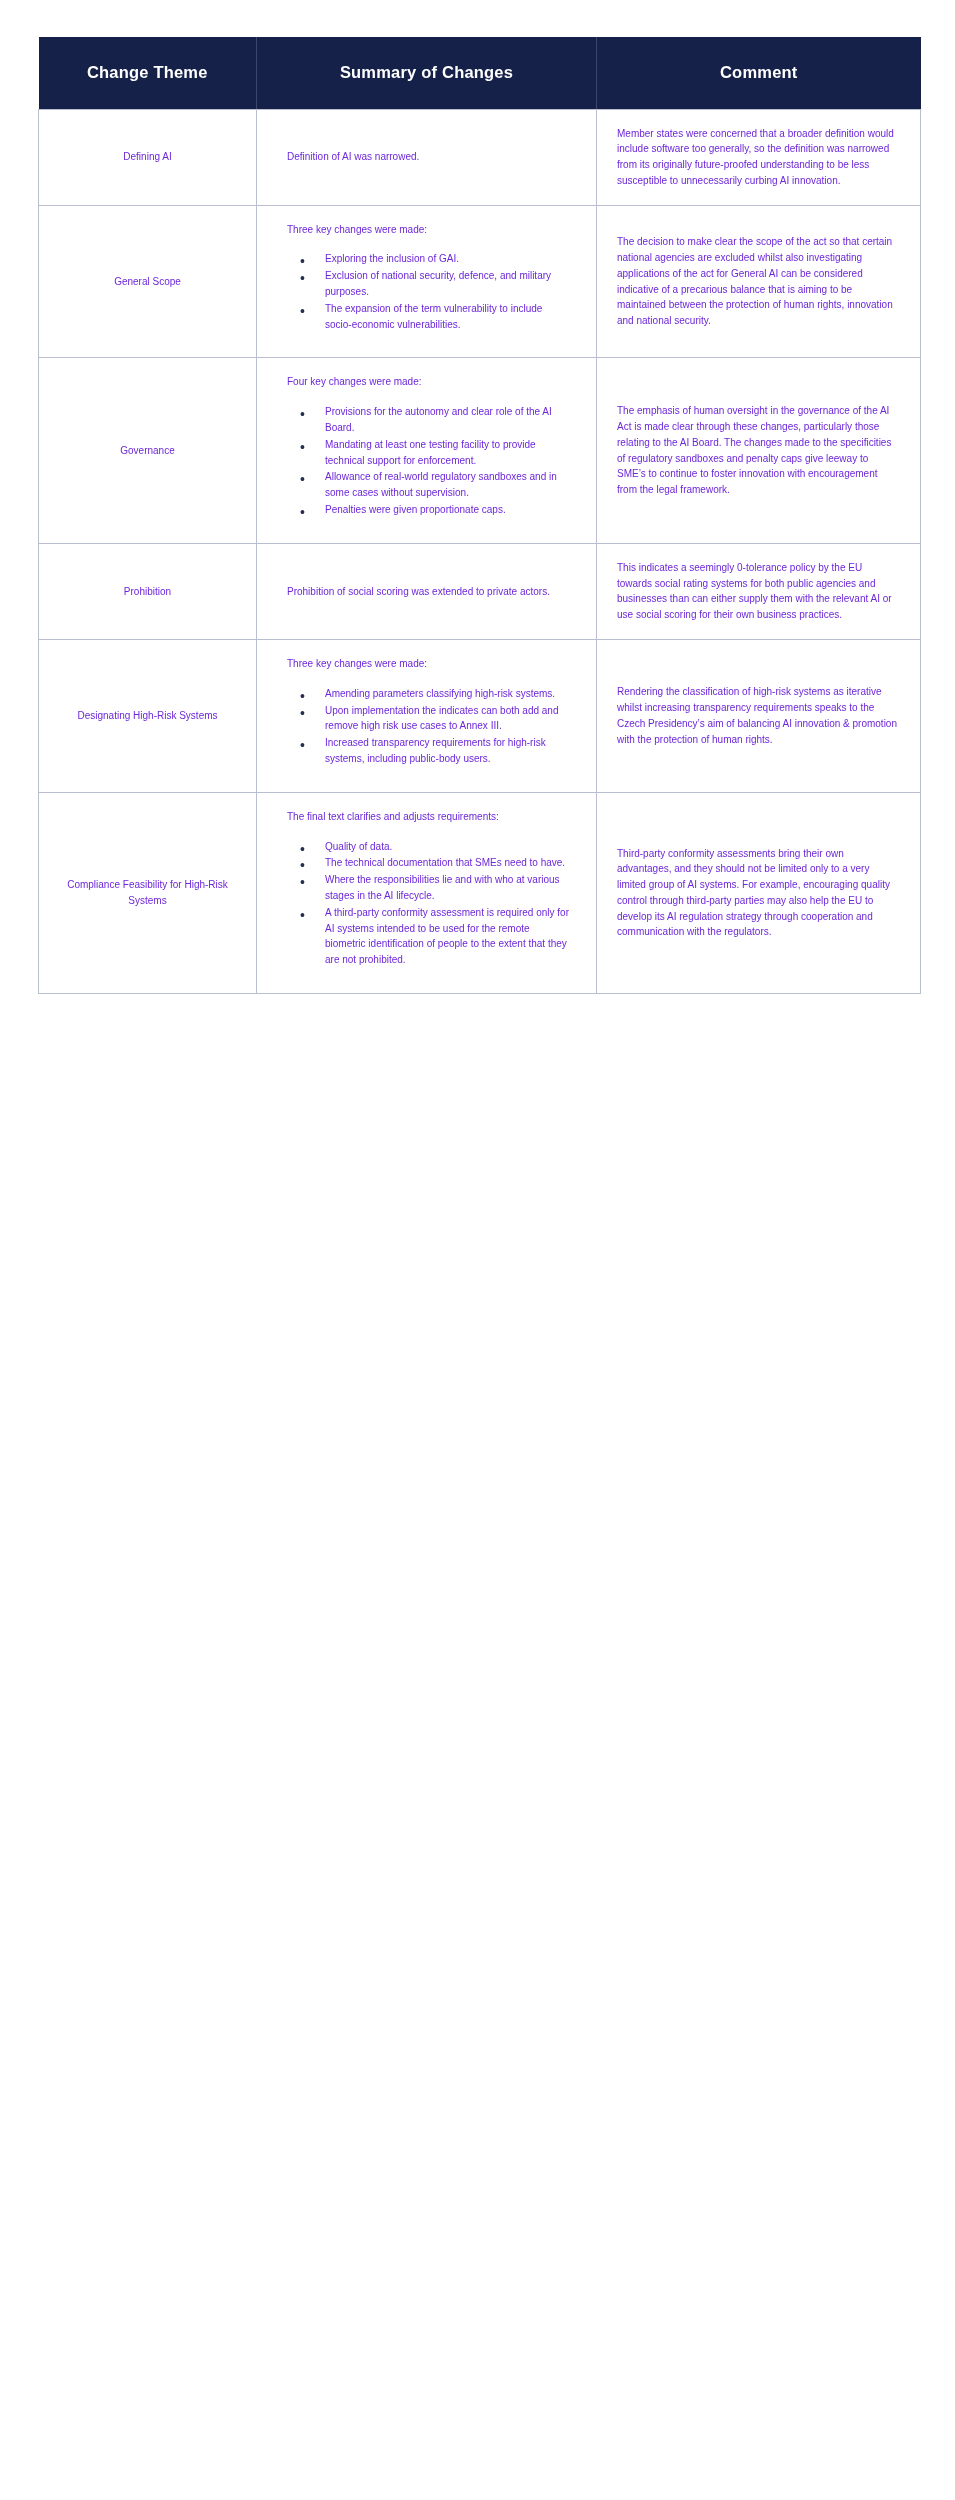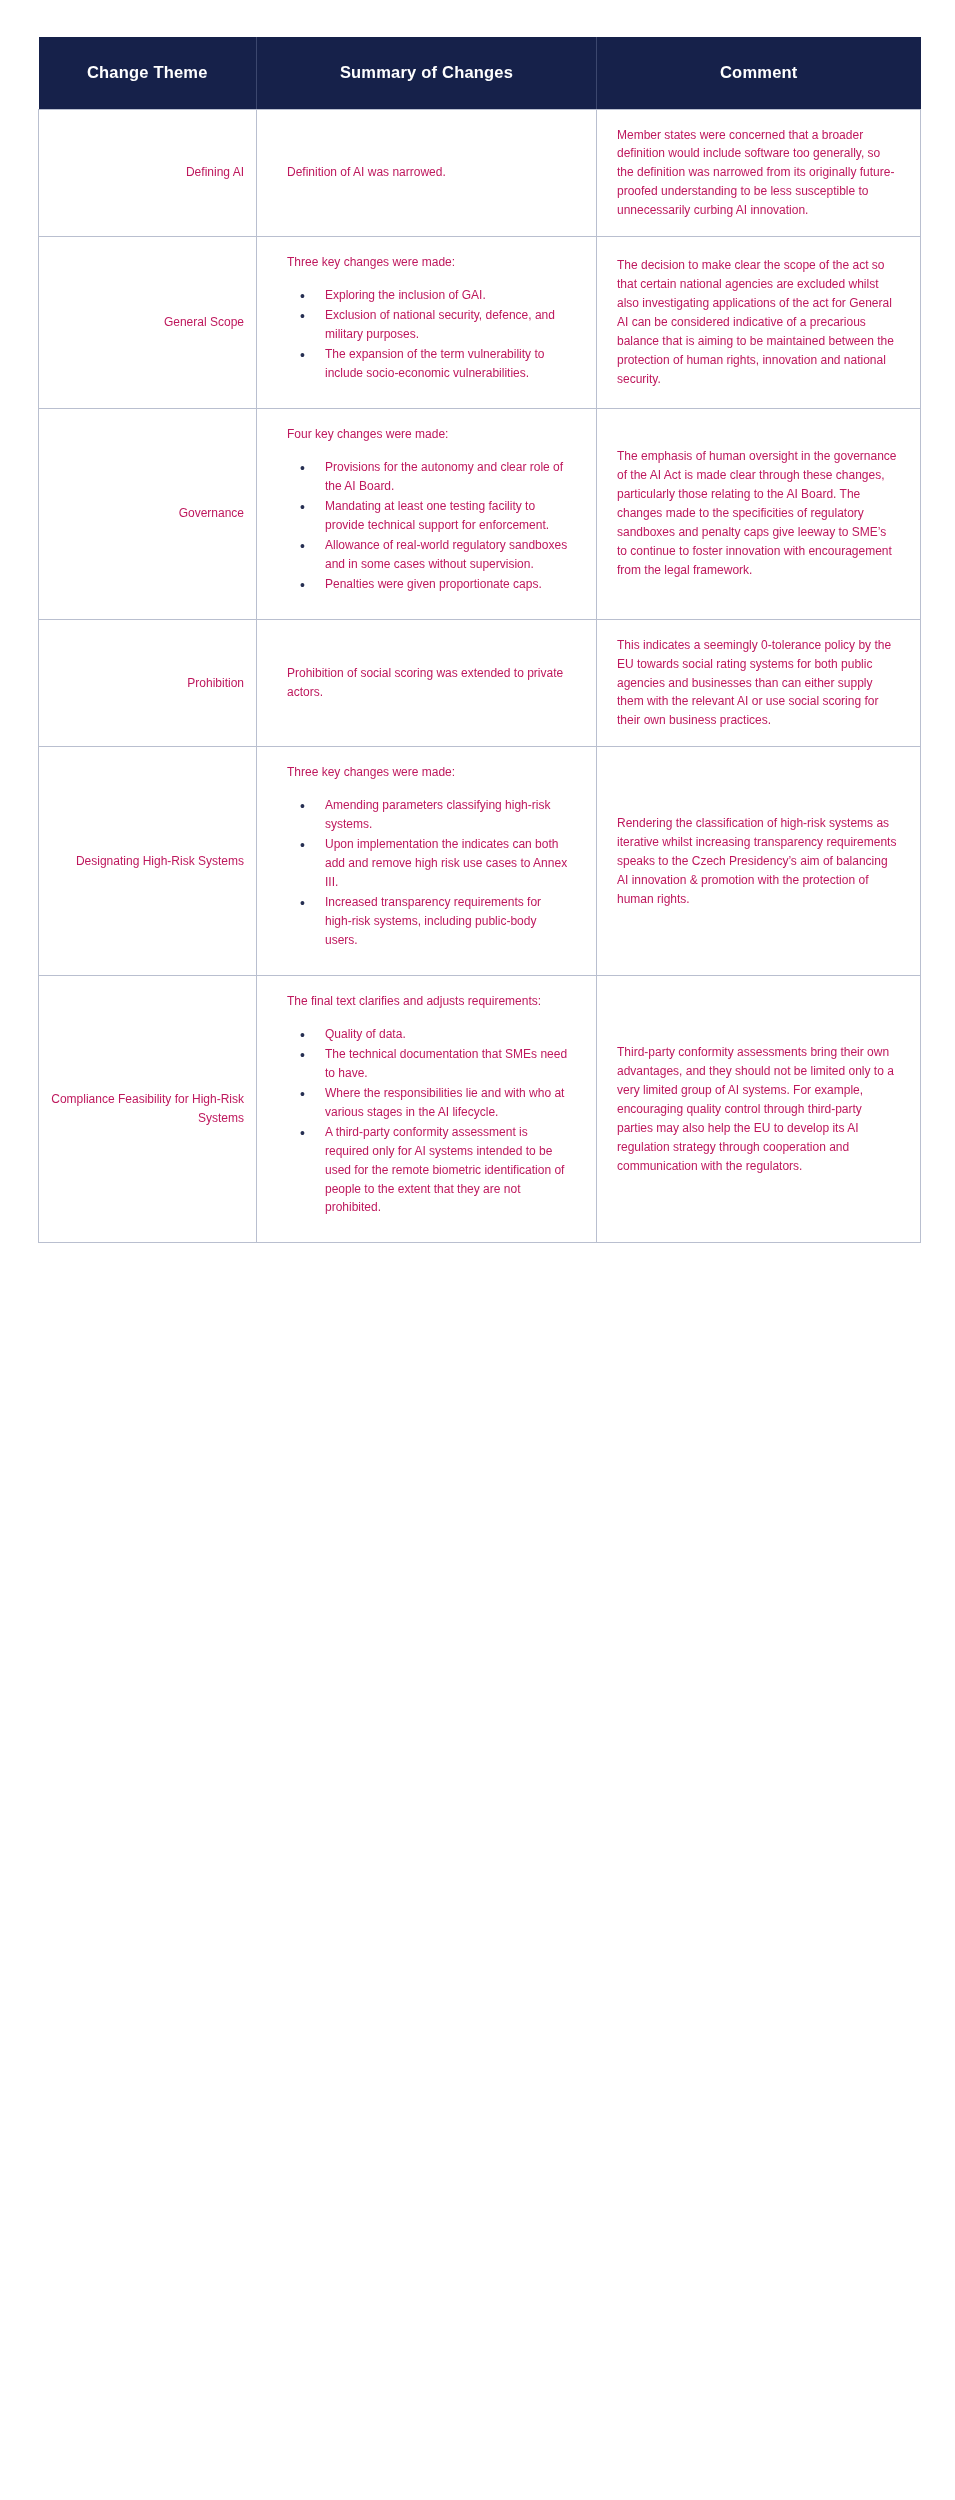--- a/index.html
+++ b/index.html
@@ -41,26 +41,26 @@
     padding: 6px 10px;
     border-right: 1px solid #3c476e;
     border-bottom: 1px solid #b9bfcf;
   }
   thead th:last-child { border-right: none; }
 
   tbody td {
     border: 1px solid #b9bfcf;
     vertical-align: middle;
     padding: 16px 18px;
-    font-size: 12px;
+    font-size: 10px;
     line-height: 1.58;
-    color: #be185d;
+    color: #6d28d9;
   }
   tbody td.theme {
-    text-align: right;
+    text-align: center;
     padding: 14px 12px;
   }
   tbody td.summary,
   tbody td.comment {
     text-align: left;
   }
   tbody td.comment {
     padding-left: 20px;
     padding-right: 22px;
   }

